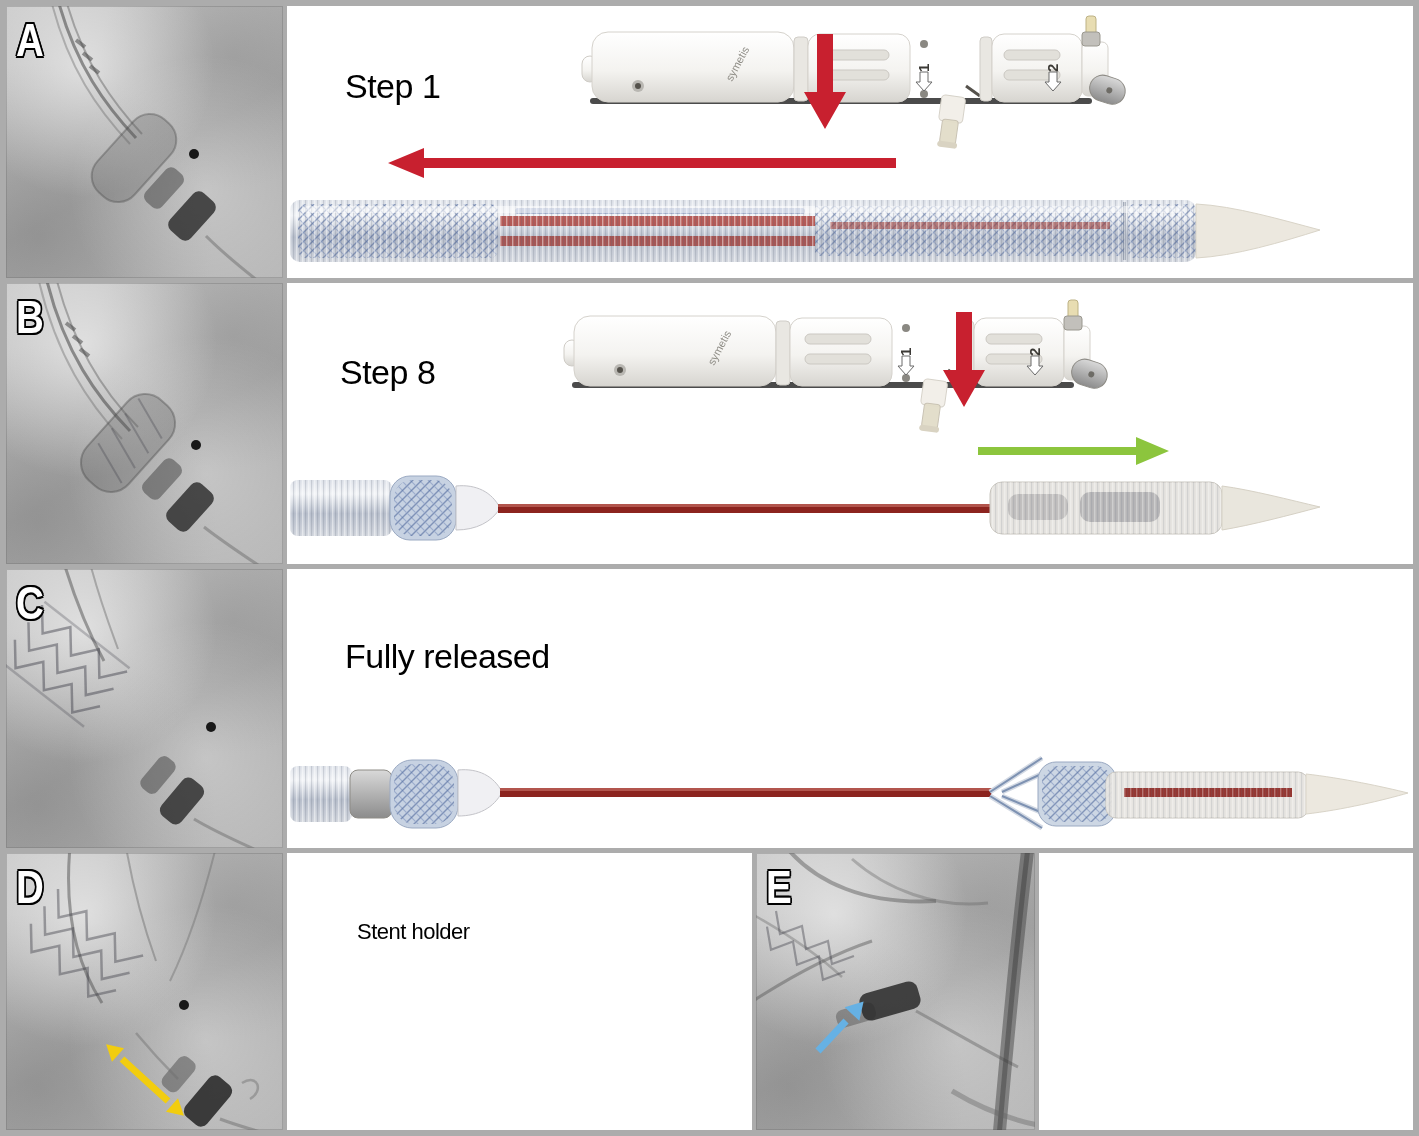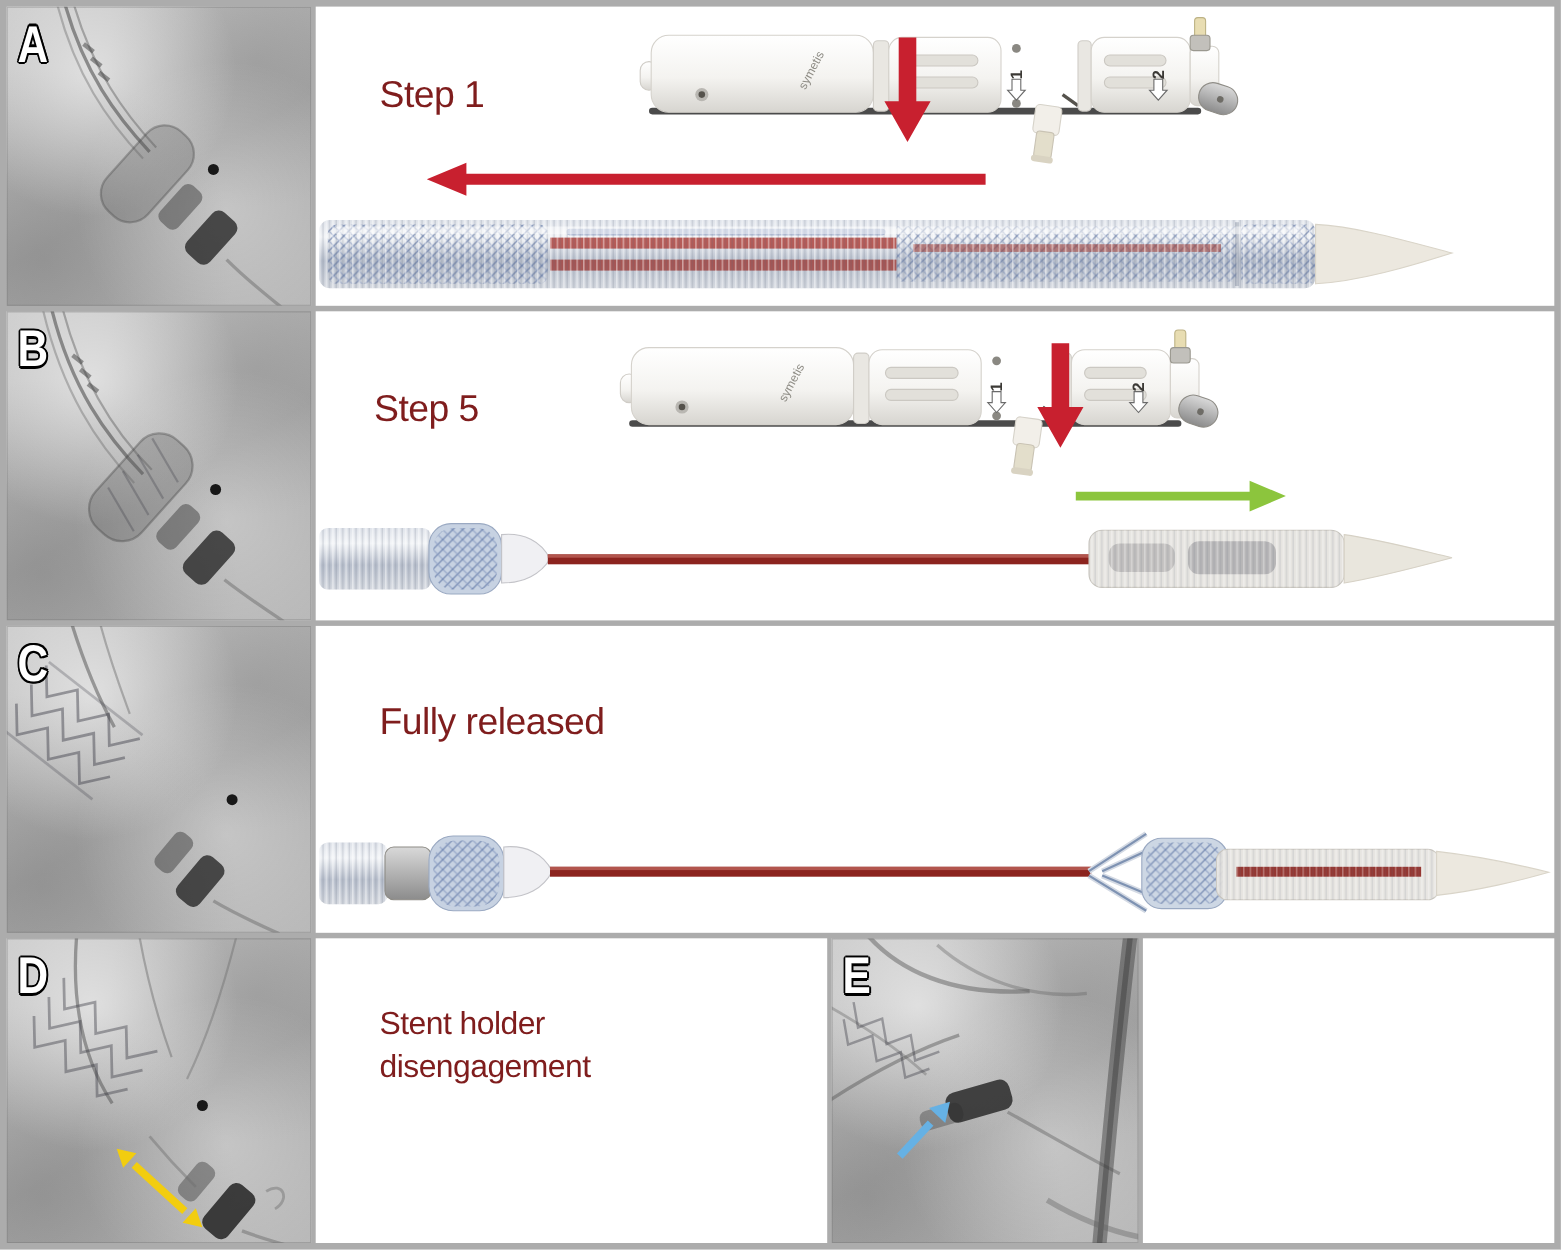--- a/index.html
+++ b/index.html
@@ -23,24 +23,24 @@
   }
   .fluoro svg{position:absolute;left:0;top:0;}
   .panel-letter{
     position:absolute;left:10px;top:10px;
     font-size:47px;font-weight:bold;color:#ffffff;line-height:1;
     transform:scaleX(.82);transform-origin:left top;
     text-shadow:2px 0 0 #000,-2px 0 0 #000,0 2px 0 #000,0 -2px 0 #000,
       1.6px 1.6px 0 #000,-1.6px 1.6px 0 #000,1.6px -1.6px 0 #000,-1.6px -1.6px 0 #000;
   }
   .caption{
-    position:absolute;color:#7f1d1d;font-size:34px;letter-spacing:-.5px;
+    position:absolute;color:#000000;font-size:34px;letter-spacing:-.5px;
     line-height:40px;white-space:nowrap;
   }
-  .caption-2line{font-size:29px;line-height:39px;}
+  .caption-2line{font-size:22px;line-height:39px;margin-left:12px;}
   .arrow-svg{position:absolute;overflow:visible;}
 </style>
 </head>
 <body>
 
 <div id="figure-root">
 
   <div class="abs fluoro" style="left:6px;top:6px;width:277px;height:272px;">
     <svg width="277" height="272" viewBox="0 0 277 272">
       <path d="M52,-6 C70,60 100,100 130,132" stroke="rgba(70,70,70,.55)" stroke-width="3" fill="none"></path>
@@ -184,21 +184,21 @@
           <rect x="170" y="199" width="28" height="50" rx="8" fill="rgba(40,40,40,.8)"></rect>
         </g>
       <path d="M198,244 C216,258 234,270 252,282" stroke="rgba(110,110,110,.5)" stroke-width="3" fill="none"></path>
       <circle cx="190" cy="162" r="5" fill="#181818"></circle>
     </svg>
     <div class="panel-letter">B</div>
   </div>
 
   <div class="abs white-panel" style="left:287px;top:283px;width:1126px;height:281px;"></div>
 
-  <div class="abs caption" style="left:340px;top:352px;">Step 5</div>
+  <div class="abs caption" style="left:340px;top:352px;">Step 8</div>
 
   <svg class="arrow-svg" style="left:562px;top:298px;" width="550" height="130" viewBox="0 0 550 130">
     <rect x="10" y="84" width="502" height="6" rx="3" fill="#2c2c2c" opacity=".85"></rect>
     <rect x="2" y="42" width="16" height="26" rx="8" fill="url(#hbody)" stroke="#cfccc6"></rect>
     <rect x="12" y="18" width="202" height="70" rx="16" fill="url(#hbody)" stroke="#d5d2cc"></rect>
     <circle cx="58" cy="72" r="6" fill="#b9b7b2"></circle>
       <circle cx="58" cy="72" r="3" fill="#55524c"></circle>
     <text transform="translate(152 68) rotate(-62)" font-size="11" fill="#8f8d86">symetis</text>
     <rect x="214" y="23" width="14" height="64" rx="4" fill="#e9e7e2" stroke="#d0cdc7"></rect>
     <rect x="228" y="20" width="102" height="68" rx="12" fill="url(#hbody)" stroke="#d5d2cc"></rect>
@@ -333,21 +333,20 @@
             <polygon points="0,-9 16,0 0,9" fill="#f2cd0f"></polygon>
           </g>
       </g>
     </svg>
     <div class="panel-letter">D</div>
   </div>
 
   <div class="abs white-panel" style="left:287px;top:853px;width:465px;height:277px;"></div>
   <div class="abs caption caption-2line" style="left:345px;top:912px;">
     <div>Stent holder</div>
-    <div>disengagement</div>
   </div>
 
   <div class="abs fluoro" style="left:756px;top:853px;width:279px;height:277px;">
     <svg width="279" height="277" viewBox="0 0 279 277">
       <path d="M30,-6 C60,30 110,52 180,48" stroke="rgba(85,85,85,.45)" stroke-width="4" fill="none"></path>
       <path d="M96,6 C130,36 180,56 232,50" stroke="rgba(95,95,95,.35)" stroke-width="3" fill="none"></path>
       <path d="M-6,150 C40,120 80,100 116,88" stroke="rgba(85,85,85,.45)" stroke-width="3" fill="none"></path>
       <path d="M-6,60 C30,80 60,100 86,124" stroke="rgba(95,95,95,.35)" stroke-width="2.5" fill="none"></path>
       <g transform="translate(20,58) rotate(30)" stroke="rgba(60,60,70,.4)" stroke-width="2.2" fill="none">
         <path d="M0,0 l15,18 15,-18 15,18 15,-18 15,18 15,-18"></path>

